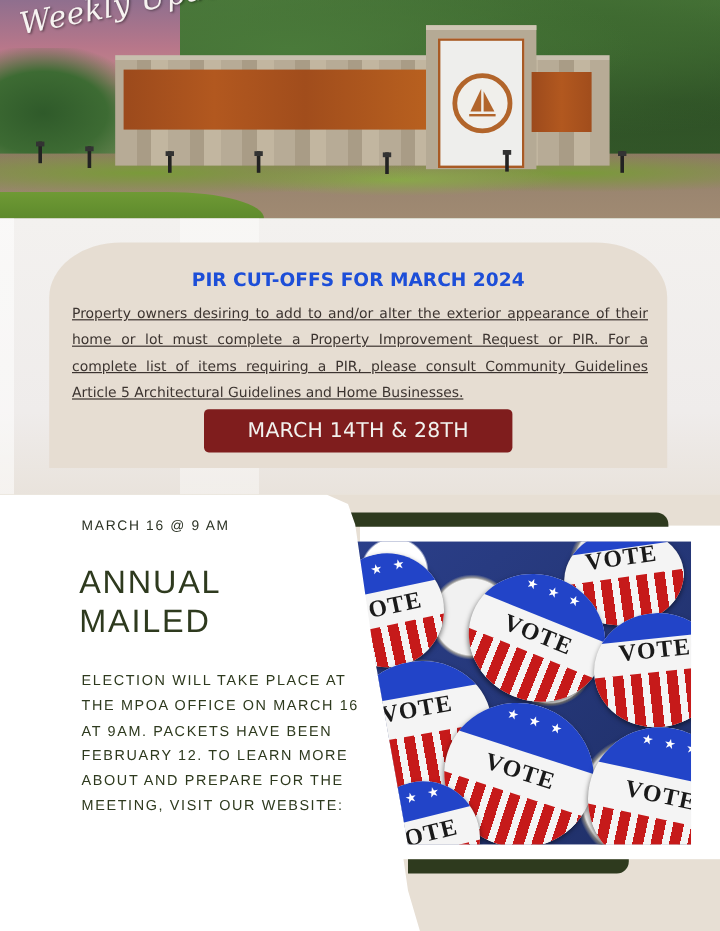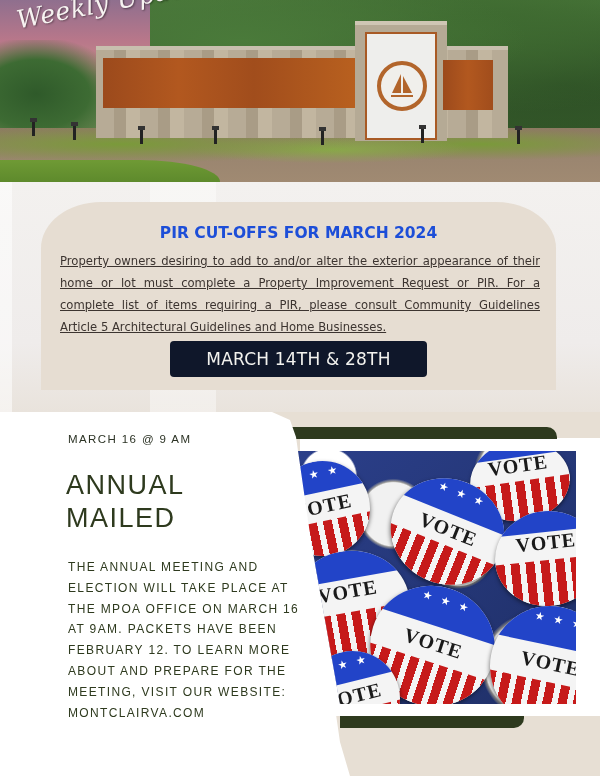--- a/index.html
+++ b/index.html
@@ -95,21 +95,21 @@
     position: absolute; left: 41px; top: 224px; width: 515px; text-align: center;
     font-family: "DejaVu Sans", sans-serif; font-weight: bold; font-size: 15.5px; color: #1d4ed8;
   }
   .pir-body {
     position: absolute; left: 60px; top: 250px; width: 480px;
     font-family: "DejaVu Sans", sans-serif; font-size: 11.6px; line-height: 22px; color: #3c3430;
     text-align: justify; text-align-last: left; text-decoration: underline;
   }
   .pir-dates {
     position: absolute; left: 170px; top: 341px; width: 257px; height: 36px;
-    background: #0f172a; border-radius: 4px;
+    background: #7f1d1d; border-radius: 4px;
     display: flex; align-items: center; justify-content: center;
     font-family: "DejaVu Sans", sans-serif; font-size: 17px; color: #f2f2ee; letter-spacing: 0.2px;
   }
 
   
   .meeting-bg {
     position: absolute; left: 0; top: 412px; width: 600px; height: 364px; background: #e7dfd4;
   }
   .right-white {
     position: absolute; left: 300px; top: 438px; width: 300px; height: 278px; background: #ffffff;
@@ -263,21 +263,19 @@
   </div>
 </div>
 
 <div class="left-card"></div>
 <div class="meet-date">MARCH 16 @ 9 AM</div>
 <div class="meet-title">
   <div>ANNUAL</div>
   <div>MAILED</div>
 </div>
 <div class="meet-body">
-  <div>THE ANNUAL MEETING AND</div>
   <div>ELECTION WILL TAKE PLACE AT</div>
   <div>THE MPOA OFFICE ON MARCH 16</div>
   <div>AT 9AM. PACKETS HAVE BEEN</div>
   <div>FEBRUARY 12. TO LEARN MORE</div>
   <div>ABOUT AND PREPARE FOR THE</div>
   <div>MEETING, VISIT OUR WEBSITE:</div>
-  <div>MONTCLAIRVA.COM</div>
 </div>
 
 </body></html>

